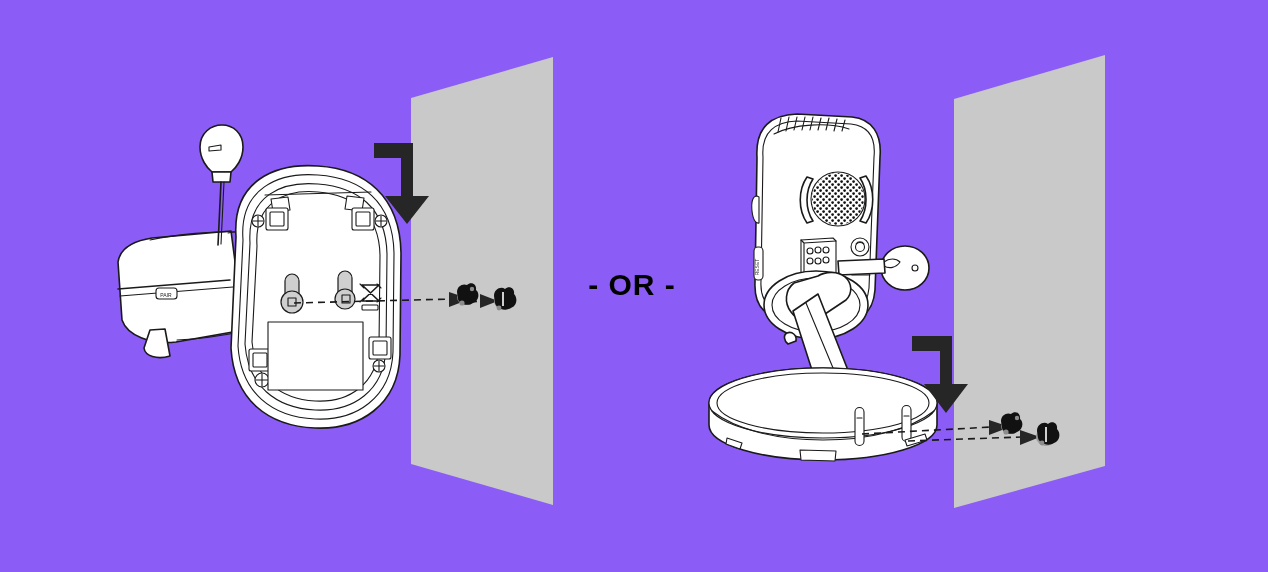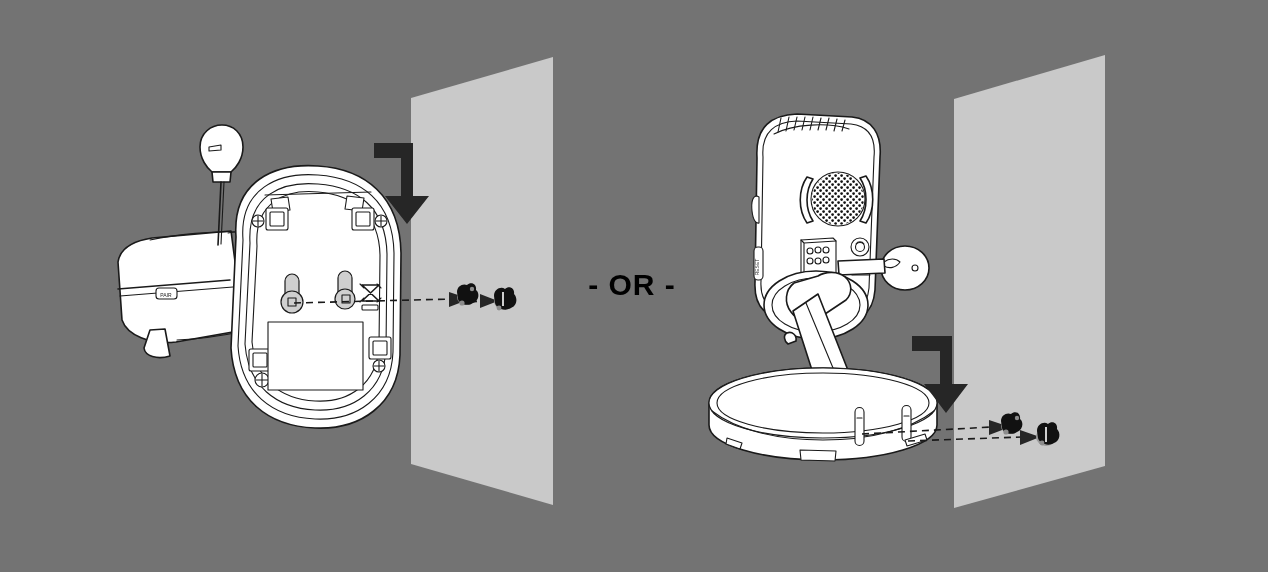--- a/index.html
+++ b/index.html
@@ -1,18 +1,18 @@
 <!DOCTYPE html>
 <html><head>
 <meta charset="utf-8">
 <style>
   html,body{margin:0;padding:0;background:#ffffff;}
   body{width:1268px;height:572px;overflow:hidden;
        font-family:"Liberation Sans","DejaVu Sans",sans-serif;}
-  #stage{position:relative;width:1268px;height:572px;background:#737373;}
+  #stage{position:relative;width:1268px;height:572px;background:#8b5cf6;}
   #stage svg{display:block;}
   .or-label{
     position:absolute;
     left:562px; top:270px;
     width:140px;
     text-align:center;
     font-family:"Liberation Sans","DejaVu Sans",sans-serif;
     font-size:30px;
     font-weight:bold;
     color:#000;

